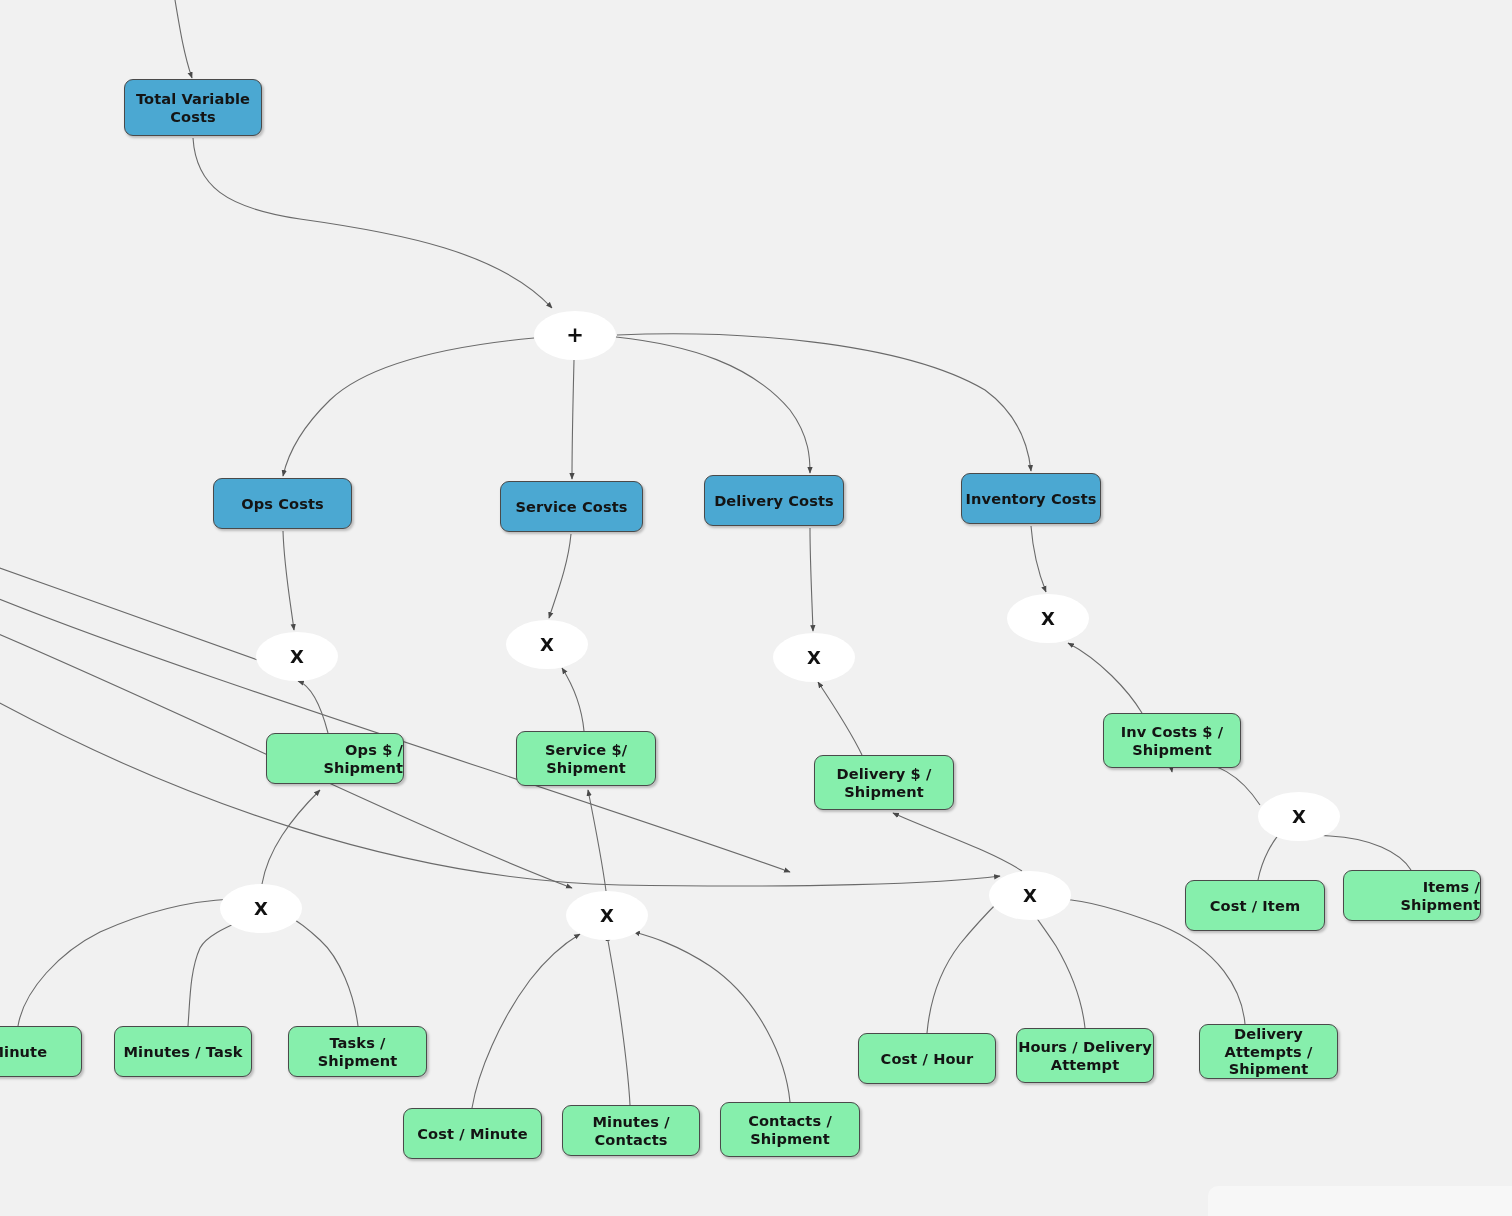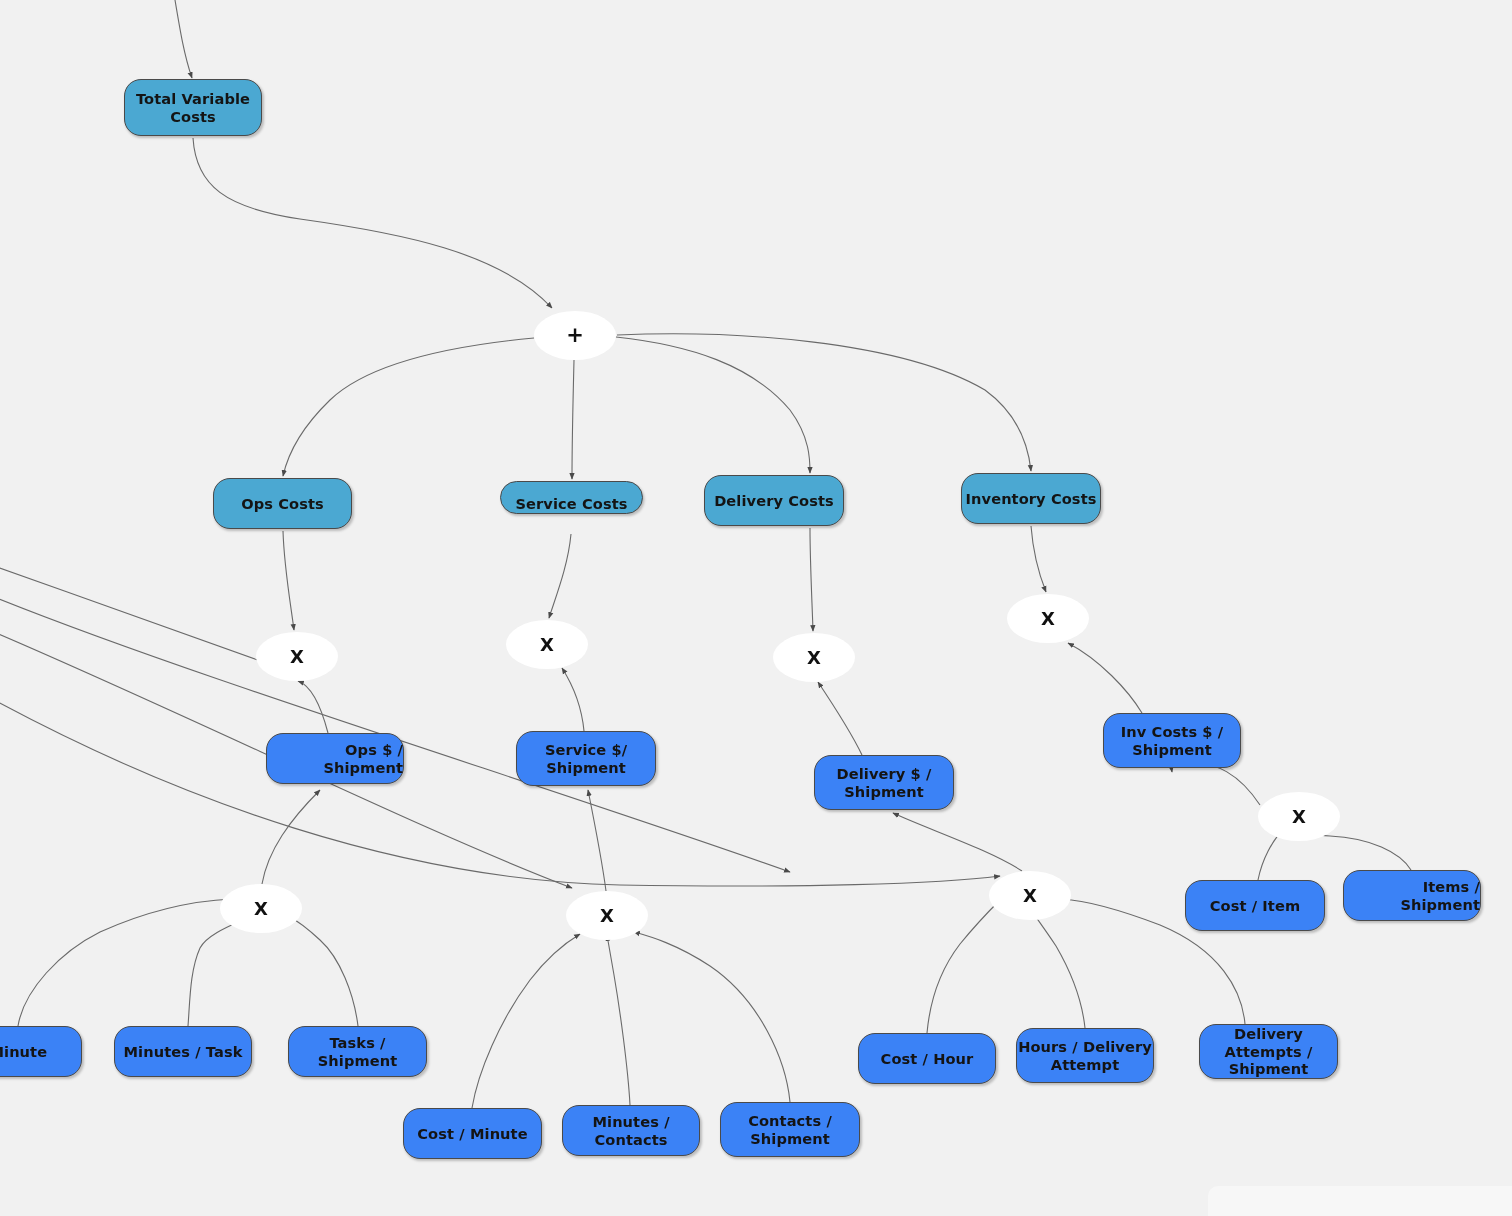--- a/index.html
+++ b/index.html
@@ -29,26 +29,26 @@
     align-items: center;
     justify-content: center;
     text-align: center;
     font-weight: bold;
     color: #141414;
     line-height: 1.22;
     letter-spacing: .1px;
   }
   .box {
     border: 1.2px solid #4a4a4a;
-    border-radius: 17px;
+    border-radius: 9px;
     font-size: 14.6px;
     box-shadow: 1.5px 2px 2.5px rgba(0,0,0,0.22);
   }
   .box.blue  { background: #4ba8d2; }
-  .box.teal  { background: #3b82f6; }
+  .box.teal  { background: #86efac; }
   .op {
     background: #ffffff;
     border-radius: 50%;
     font-size: 18px;
     font-weight: bold;
     color: #111;
     box-shadow: 0 0 0 0 rgba(0,0,0,0);
   }
   .op.plus { font-size: 21px; }
   .bottom-panel {
@@ -112,21 +112,21 @@
   <div id="node-layer">
       <div class="node box blue" style="left: 124px; top: 79px; width: 138px; height: 57px;">
         <span>Total Variable Costs</span>
       </div>
       <div class="node op plus" style="left: 534px; top: 311px; width: 82px; height: 49px;">
         <span>+</span>
       </div>
       <div class="node box blue" style="left: 213px; top: 478px; width: 139px; height: 51px;">
         <span>Ops Costs</span>
       </div>
-      <div class="node box blue" style="left: 500px; top: 481px; width: 143px; height: 33px; align-items: flex-end;">
+      <div class="node box blue" style="left: 500px; top: 481px; width: 143px; height: 51px;">
         <span>Service Costs</span>
       </div>
       <div class="node box blue" style="left: 704px; top: 475px; width: 140px; height: 51px;">
         <span>Delivery Costs</span>
       </div>
       <div class="node box blue" style="left: 961px; top: 473px; width: 140px; height: 51px;">
         <span>Inventory Costs</span>
       </div>
       <div class="node op" style="left: 256px; top: 632px; width: 82px; height: 49px;">
         <span>X</span>

